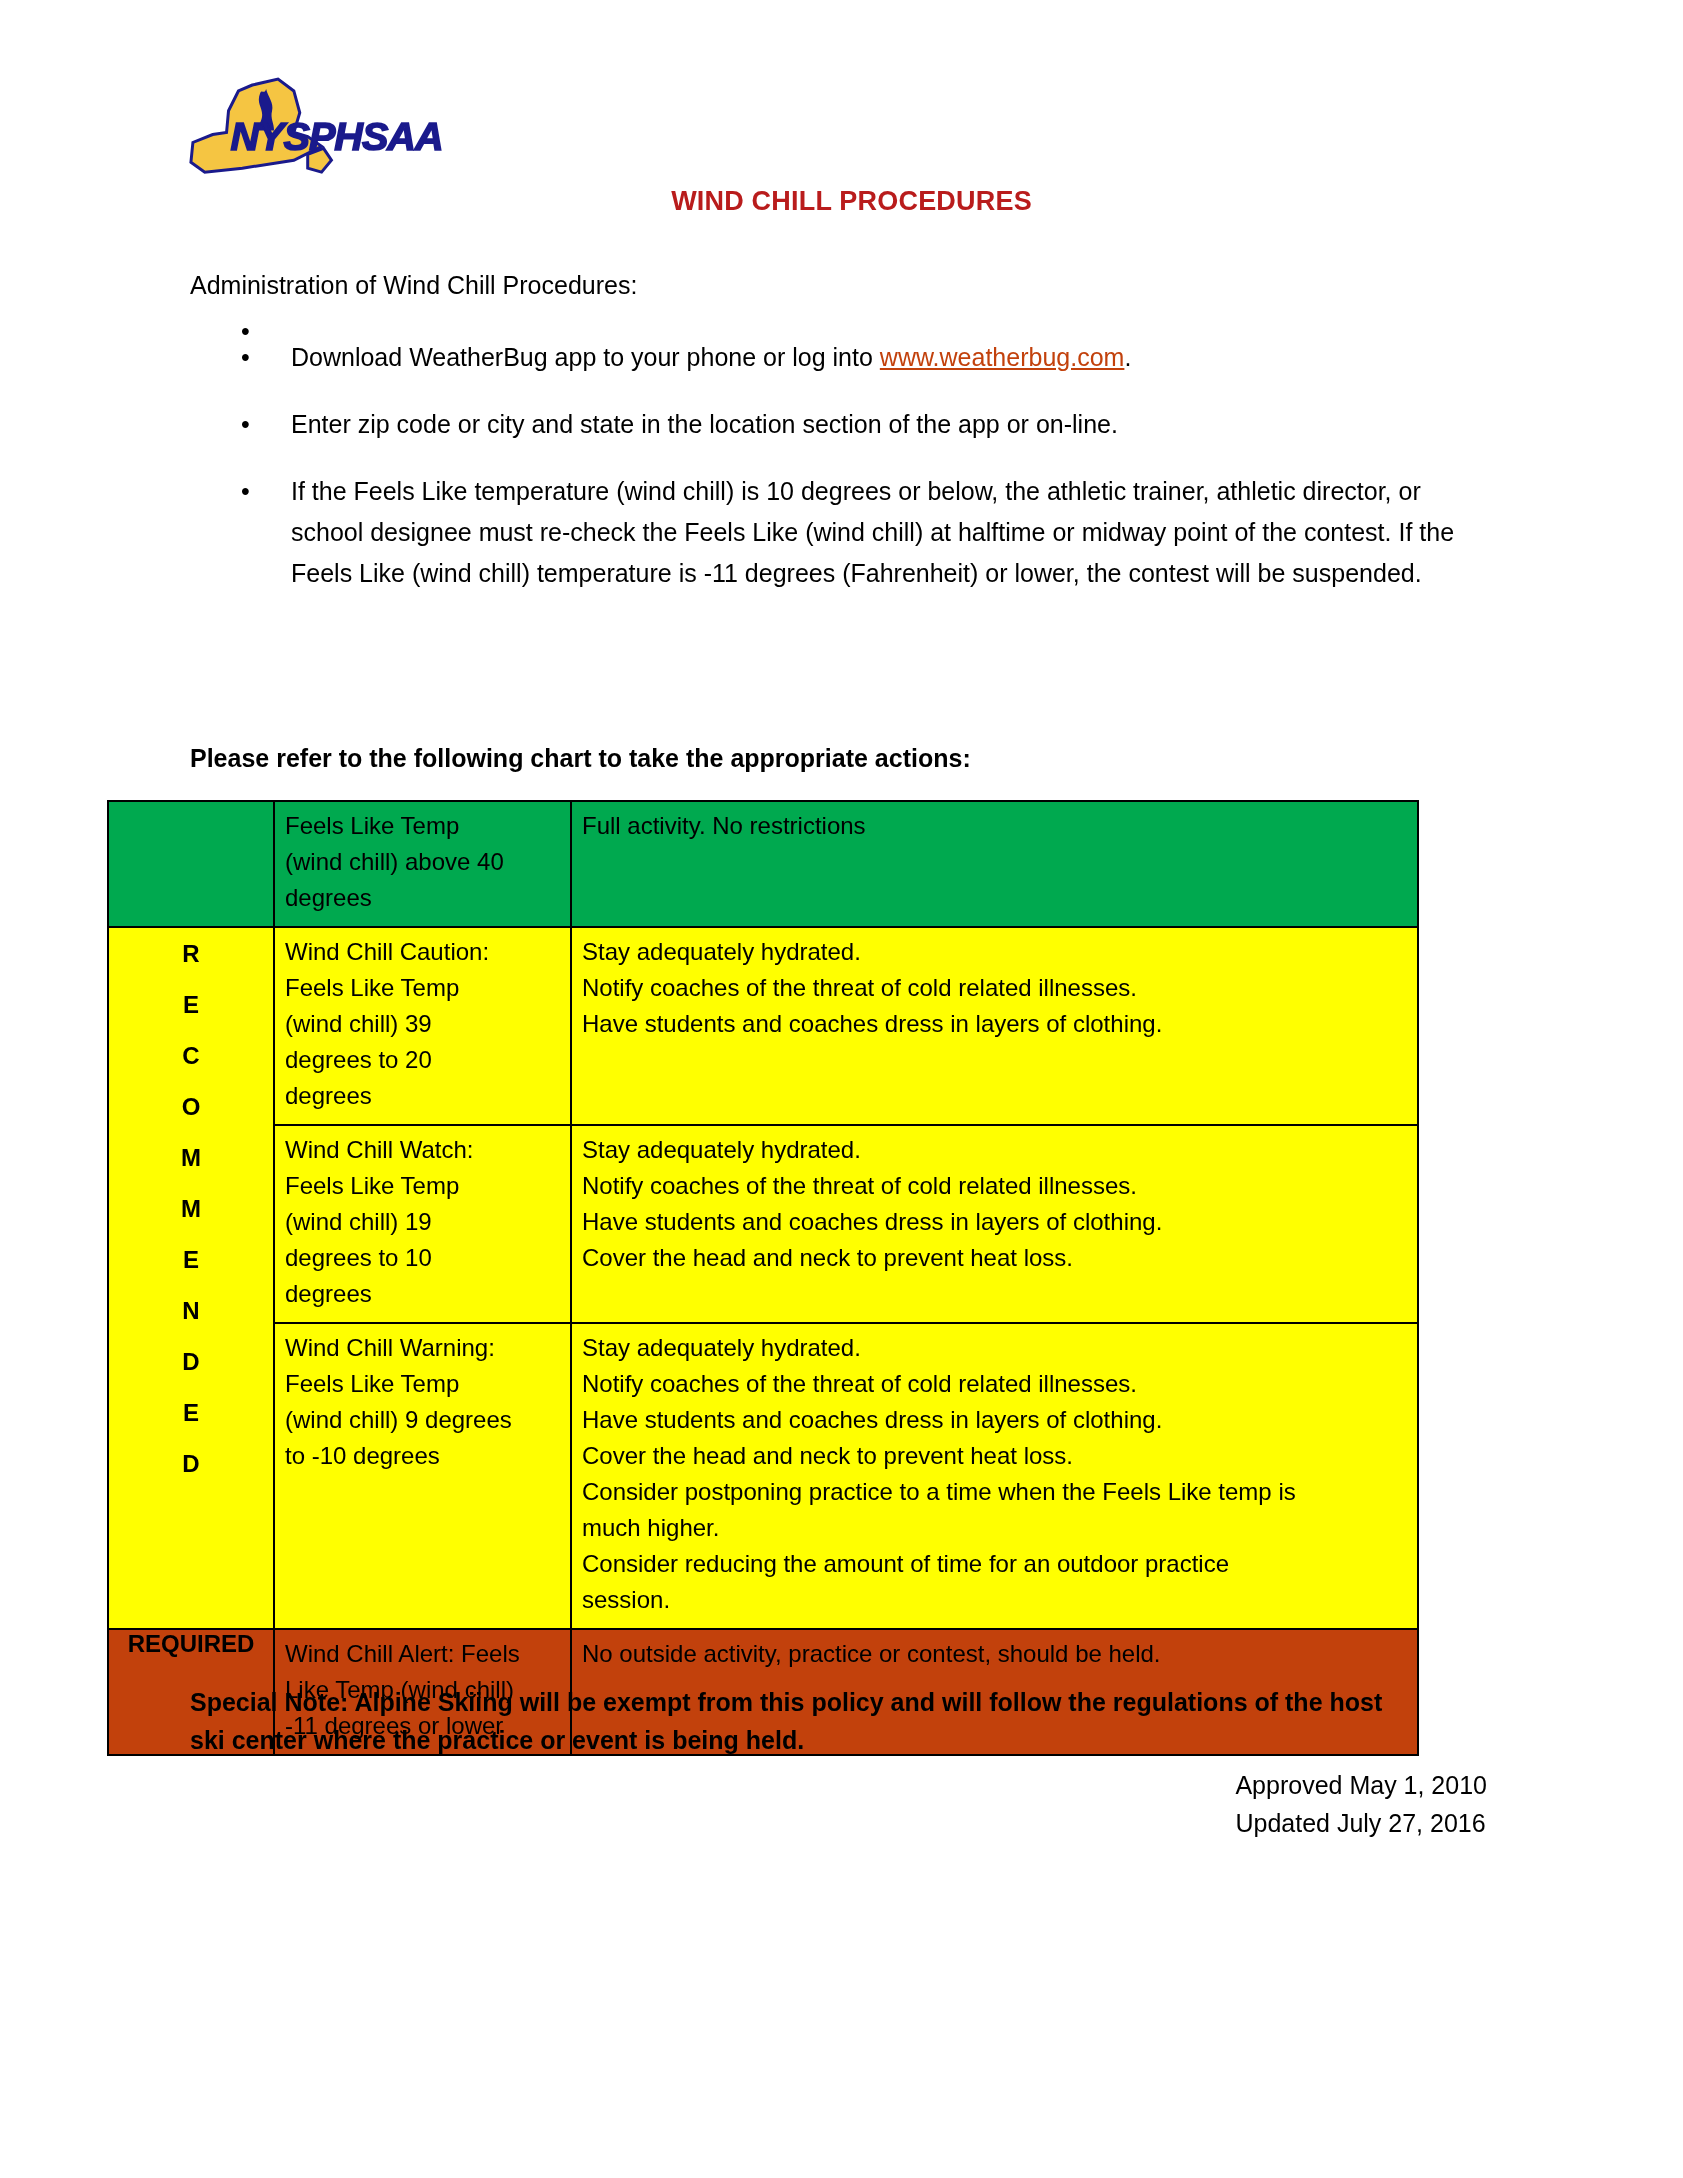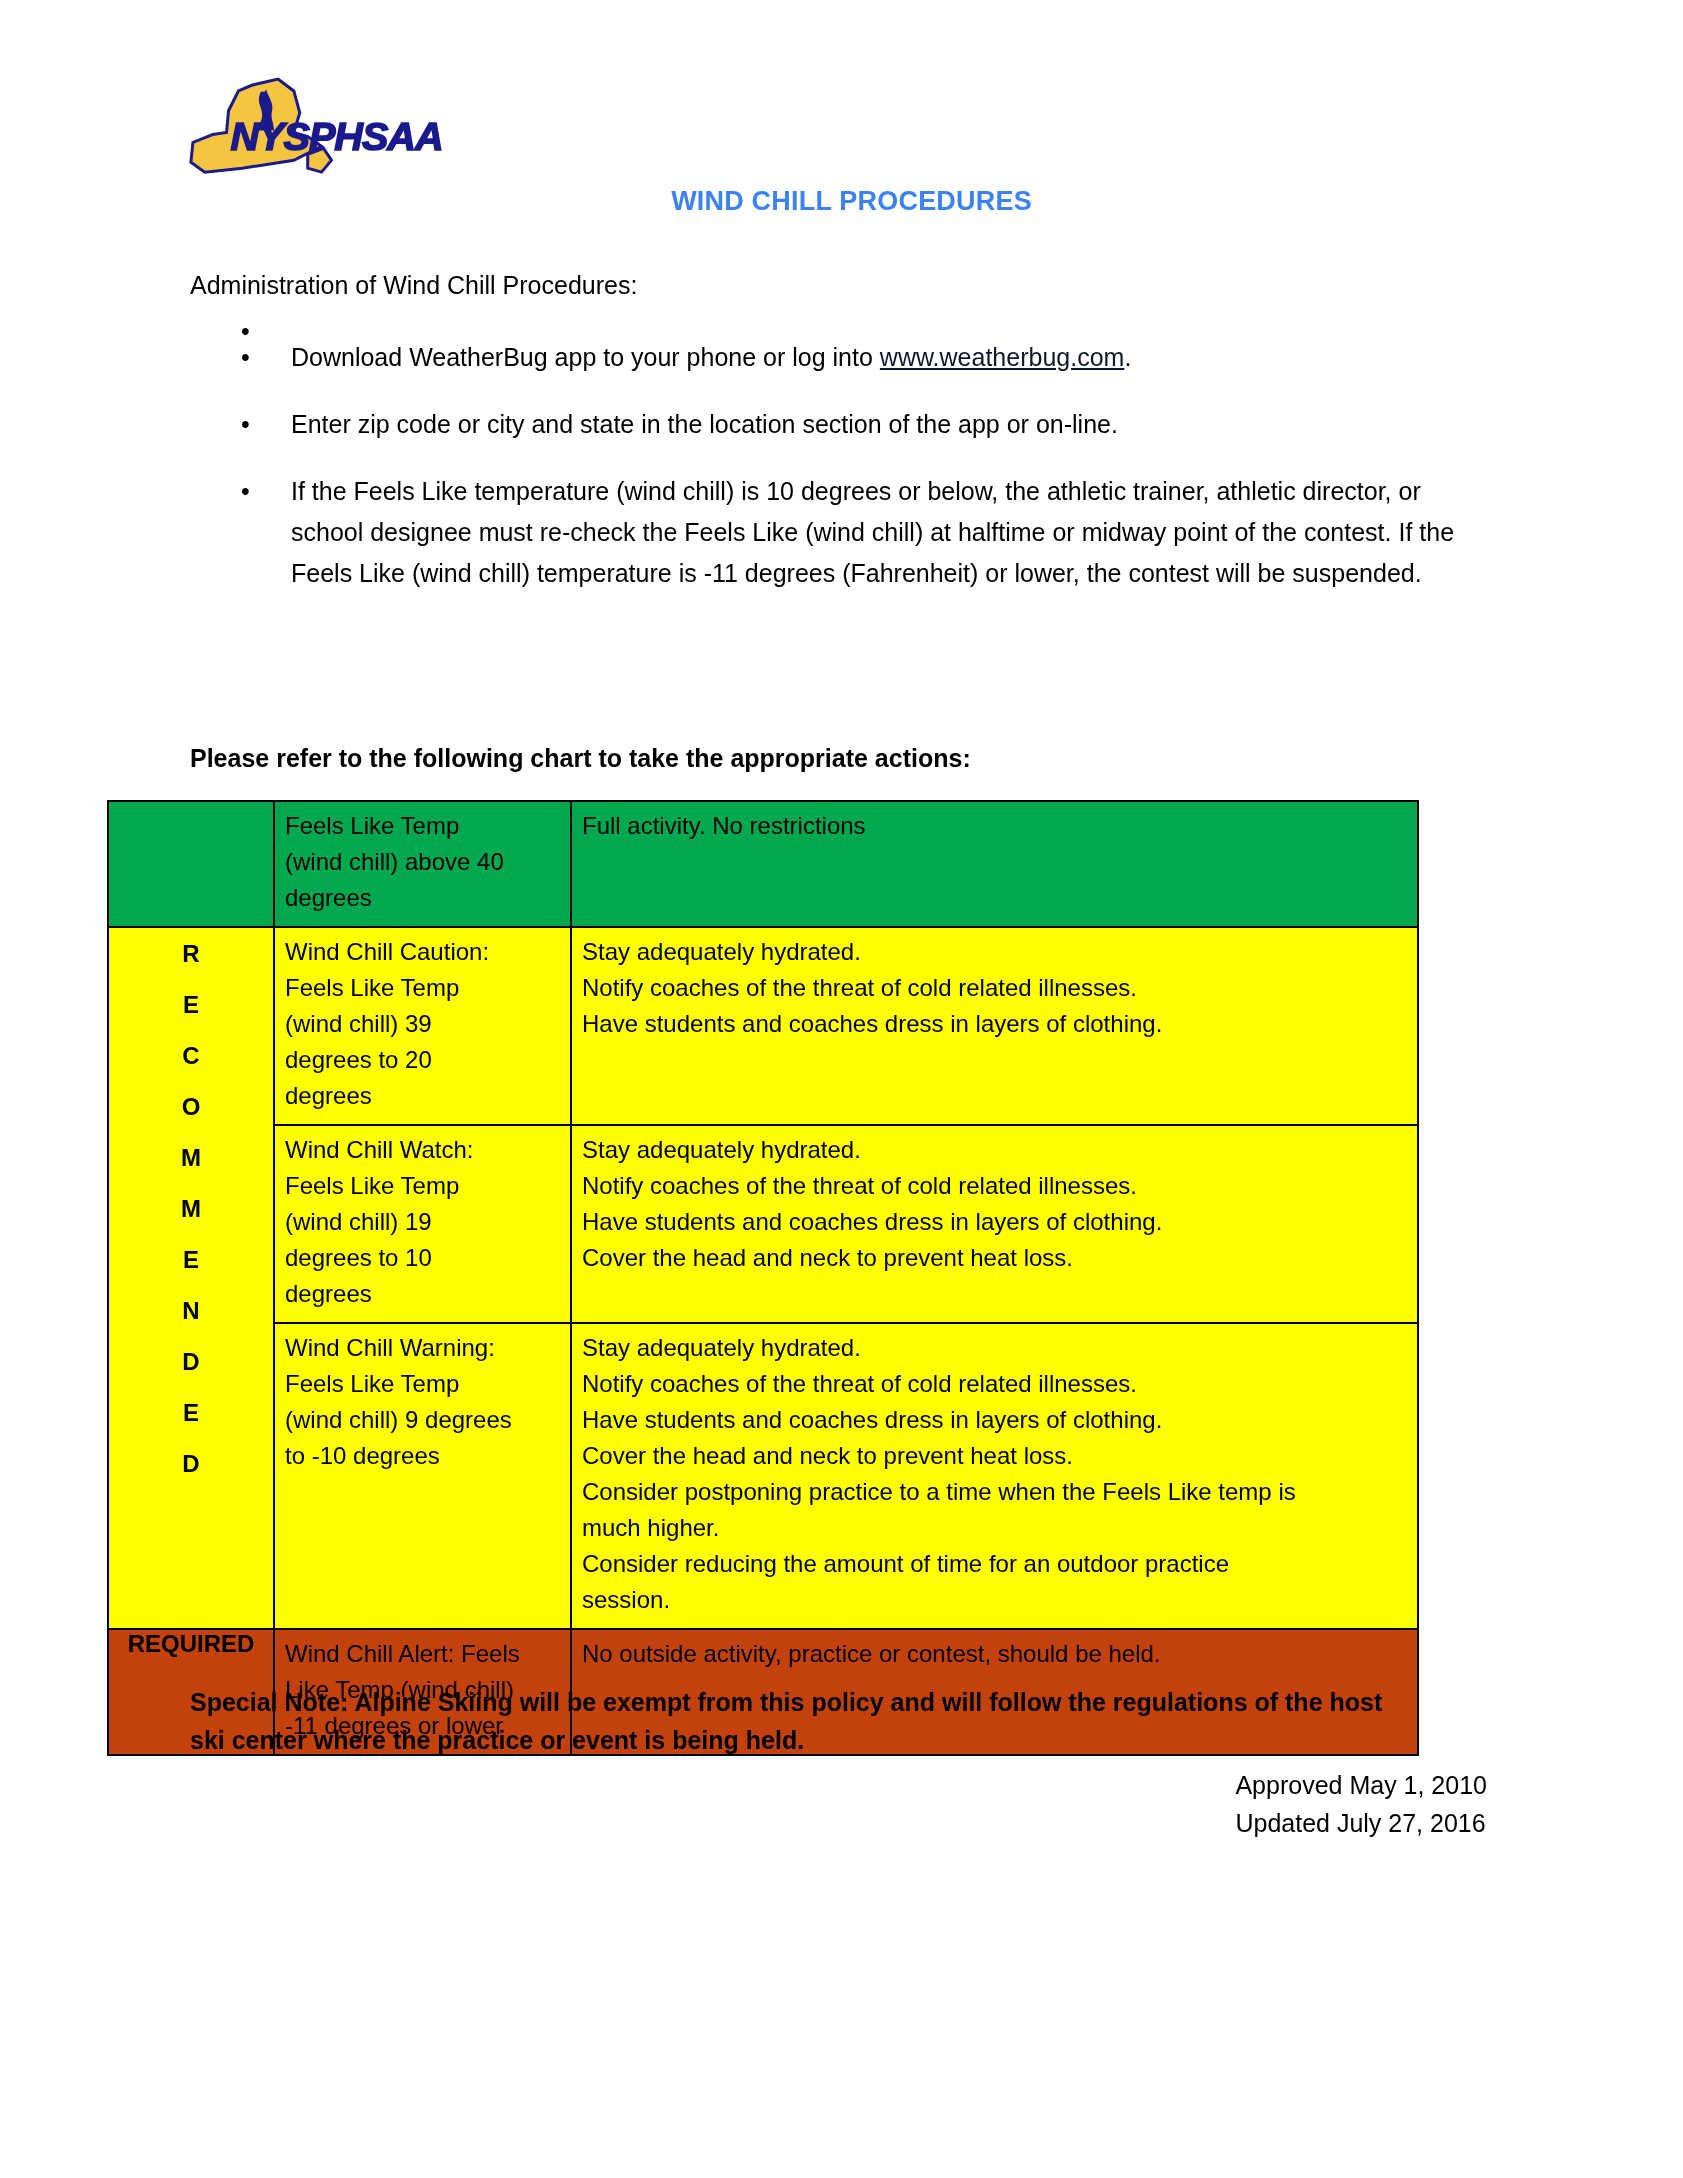--- a/index.html
+++ b/index.html
@@ -41,21 +41,21 @@
 
   .doc-title {
     position: absolute;
     left: 594px;
     top: 186px;
     width: 515px;
     text-align: center;
     font-size: 27px;
     font-weight: bold;
     letter-spacing: 0.2px;
-    color: #3b82f6;
+    color: #b91c1c;
   }
 
   
   .intro {
     position: absolute;
     left: 190px;
     top: 273px;
     font-size: 25px;
     line-height: 1.0;
   }
@@ -77,21 +77,21 @@
     position: absolute;
     left: 51px;
     top: 0;
     font-size: 25px;
     line-height: 41px;
   }
   .bullet.gap-1 { margin-top: 0px; }
   .bullet.gap-2 { margin-top: 26px; }
   .bullet.gap-3 { margin-top: 26px; }
   .link {
-    color: #0f172a;
+    color: #c2410c;
     margin-top: 43px;
   }
 
   .chart-lead {
     position: absolute;
     left: 190px;
     top: 744px;
     font-size: 25px;
     font-weight: bold;
   }

